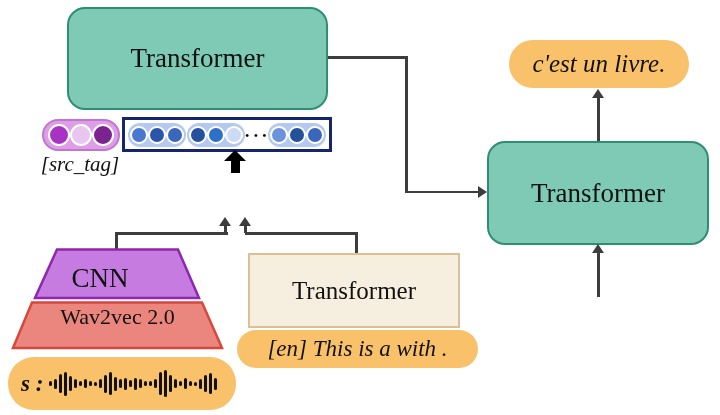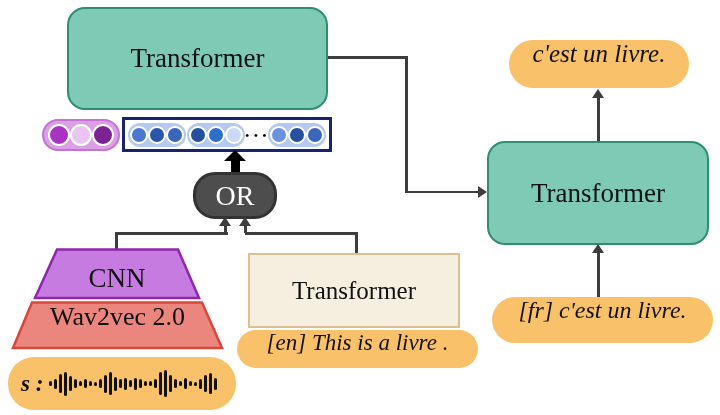--- a/index.html
+++ b/index.html
@@ -12,21 +12,21 @@
   
   .teal-box{
     background:var(--teal-fill);border:2.5px solid var(--teal-border);
     border-radius:18px;display:flex;flex-direction:column;justify-content:center;
     align-items:center;text-align:center;
   }
   .teal-box .bx-line{font-size:27px;line-height:37px;}
 
   
   .orange-pill{
-    background:var(--orange);border-radius:24px;display:flex;align-items:flex-start;
+    background:var(--orange);border-radius:24px;display:flex;align-items:center;
     justify-content:center;font-style:italic;
   }
 
   
   .token-row{
     background:#ffffff;border:3px solid var(--navy-border);
     display:flex;align-items:center;justify-content:space-between;padding:0 3px;
   }
   .group-pill{
     background:var(--bluepill);border-radius:12px;height:24px;
@@ -79,20 +79,21 @@
 
   <div class="abs teal-box" style="left:67px;top:7px;width:261px;height:103px;">
     <div class="bx-line">Transformer</div>
   </div>
 
   <div class="abs src-pill" style="left:42px;top:119px;width:78px;height:32px;">
       <div class="circle big" style="background: rgb(168, 51, 194);"></div>
       <div class="circle big" style="background: rgb(232, 198, 239);"></div>
       <div class="circle big" style="background: rgb(123, 35, 145);"></div>
     </div>
+  <div class="abs italic-label" style="left:22px;top:152px;width:116px;font-size:21px;text-align:center;">[src_tag]</div>
 
   <div class="abs token-row" style="left:122px;top:117px;width:210px;height:35px;">
       <div class="group-pill">
         <div class="circle" style="background: rgb(74, 120, 207);"></div>
         <div class="circle" style="background: rgb(42, 85, 168);"></div>
         <div class="circle" style="background: rgb(58, 102, 187);"></div>
       </div>
       <div class="group-pill">
         <div class="circle" style="background: rgb(36, 80, 158);"></div>
         <div class="circle" style="background: rgb(46, 111, 200);"></div>
@@ -102,23 +103,20 @@
       <div class="group-pill">
         <div class="circle" style="background: rgb(108, 146, 221);"></div>
         <div class="circle" style="background: rgb(36, 80, 158);"></div>
         <div class="circle" style="background: rgb(58, 102, 187);"></div>
       </div>
     </div>
 
   <div class="abs thick-head" style="left:224px;top:150px;"></div>
   <div class="abs thick-stem" style="left:231px;top:161px;height:12px;"></div>
 
-  <div class="abs or-node" style="left:193px;top:172px;width:84px;height:47px;">
-    <span>OR</span>
-  </div>
 
   <div class="abs vline" style="left:115px;top:232px;height:19px;"></div>
   <div class="abs hline" style="left:115px;top:232px;width:113px;"></div>
   <div class="abs vline" style="left:224px;top:225px;height:8px;"></div>
   <div class="abs arrow-up" style="left:219px;top:217px;"></div>
   <div class="abs vline" style="left:355px;top:232px;height:22px;"></div>
   <div class="abs hline" style="left:245px;top:232px;width:112px;"></div>
   <div class="abs vline" style="left:244px;top:225px;height:8px;"></div>
   <div class="abs arrow-up" style="left:239px;top:217px;"></div>
 
@@ -132,41 +130,38 @@
   </div>
 
   <div class="abs vline" style="left:597px;top:97px;height:44px;"></div>
   <div class="abs arrow-up" style="left:592px;top:89px;"></div>
   <div class="abs orange-pill" style="left:509px;top:40px;width:180px;height:48px;font-size:25px;">
     <span>c'est un livre.</span>
   </div>
 
   <div class="abs vline" style="left:597px;top:252px;height:45px;"></div>
   <div class="abs arrow-up" style="left:592px;top:244px;"></div>
-  <div class="abs orange-pill" style="left:492px;top:297px;width:221px;height:46px;font-size:24px;">
-    <span>[fr] c'est un livre.</span>
-  </div>
 
   <div class="abs cream-box" style="left:248px;top:253px;width:212px;height:75px;">
     <div class="bx-line">Transformer</div>
   </div>
 
   <div class="abs orange-pill" style="left:237px;top:330px;width:241px;height:38px;font-size:23px;border-radius:19px;">
-    <span>[en] This is a livre .</span>
+    <span>[en] This is a with .</span>
   </div>
 
   <svg class="abs" style="left:33px;top:248px;" width="168" height="52">
     <polygon points="24,1.5 145,1.5 166,50 2,50" stroke-width="2.5" fill="#c57be0" stroke="#8f27ad"></polygon>
   </svg>
-  <div class="abs trap-label" style="left:33px;top:250px;width:168px;height:56px;font-size:27px;">CNN</div>
+  <div class="abs trap-label" style="left:16px;top:250px;width:168px;height:56px;font-size:27px;">CNN</div>
 
   <svg class="abs" style="left:11px;top:301px;" width="213" height="49">
     <polygon points="21,1.5 191,1.5 211,47 2,47" stroke-width="2.5" fill="#ea867d" stroke="#d9463c"></polygon>
   </svg>
-  <div class="abs trap-label" style="left:11px;top:303px;width:213px;height:27px;font-size:26px;">Wav2vec 2.0</div>
+  <div class="abs trap-label" style="left:11px;top:303px;width:213px;height:27px;font-size:22px;">Wav2vec 2.0</div>
 
   <div class="abs wave-pill" style="left:8px;top:357px;width:228px;height:53px;">
     <span class="wave-prefix">s :</span>
     <div class="waveform">
         <div class="wbar" style="height: 5px;"></div>
         <div class="wbar" style="height: 10px;"></div>
         <div class="wbar" style="height: 19px;"></div>
         <div class="wbar" style="height: 24px;"></div>
         <div class="wbar" style="height: 15px;"></div>
         <div class="wbar" style="height: 9px;"></div>

